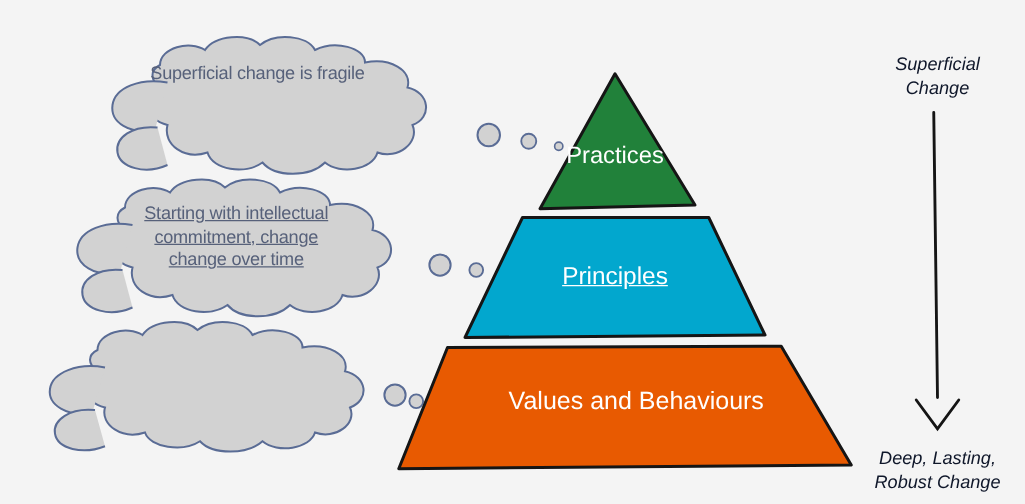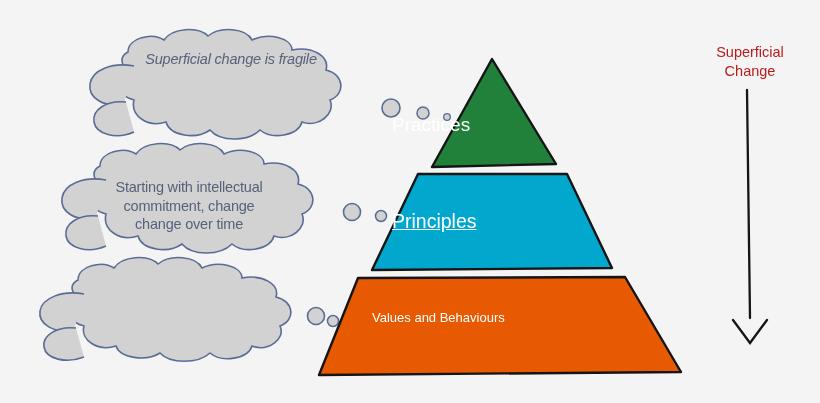--- a/index.html
+++ b/index.html
@@ -32,65 +32,66 @@
   .cloud-text {
     position: absolute;
     text-align: center;
     color: #57617a;
     font-family: "Liberation Sans", sans-serif;
     line-height: 1.28;
     letter-spacing: -0.2px;
     pointer-events: none;
   }
   #cloud-text-1 {
-    left: 117px; top: 50px; width: 228px;
-    font-size: 14.5px;
-    font-style: italic;
+    left: 92px; top: 50px; width: 228px;
+    font-size: 14.5px;
   }
   #cloud-text-2 {
-    left: 77px; top: 178px; width: 224px;
-    font-size: 14.5px;
+    left: 77px; top: 162px; width: 224px;
+    font-size: 14.5px;
+    text-decoration: underline;
   }
   #cloud-text-3 {
     left: 53px; top: 278px; width: 222px;
     font-size: 14.5px;
   }
 
   
   .tier-label {
     position: absolute;
-    text-align: left;
+    text-align: center;
     color: #ffffff;
     font-family: "Liberation Sans", sans-serif;
     white-space: nowrap;
     pointer-events: none;
   }
   #tier-label-practices {
     left: 392px; top: 114px; width: 200px;
     font-size: 19px;
   }
   #tier-label-principles {
     left: 392px; top: 210px; width: 200px;
     font-size: 19.5px;
     text-decoration: underline;
   }
   #tier-label-values {
-    left: 372px; top: 310px; width: 240px;
-    font-size: 13px;
+    left: 389px; top: 310px; width: 240px;
+    font-size: 20px;
   }
 
   
   .axis-label {
     position: absolute;
     text-align: center;
-    color: #b91c1c;
+    color: #0f172a;
     font-family: "Liberation Sans", sans-serif;
     line-height: 1.3;
     font-size: 14.5px;
     pointer-events: none;
+    font-style: italic;
   }
   #axis-label-top {
     left: 688px; top: 43px; width: 124px;
   }
   #axis-label-bottom {
     left: 682px; top: 358px; width: 136px;
   }
 </style>
 </head>
 <body>
@@ -195,14 +196,18 @@
 
   <div class="tier-label" id="tier-label-principles">Principles</div>
 
   <div class="tier-label" id="tier-label-values">Values and Behaviours</div>
 
   <div class="axis-label" id="axis-label-top">
     <div>Superficial</div>
     <div>Change</div>
   </div>
 
+  <div class="axis-label" id="axis-label-bottom">
+    <div>Deep, Lasting,</div>
+    <div>Robust Change</div>
+  </div>
 
 </div>
 
 </body></html>

